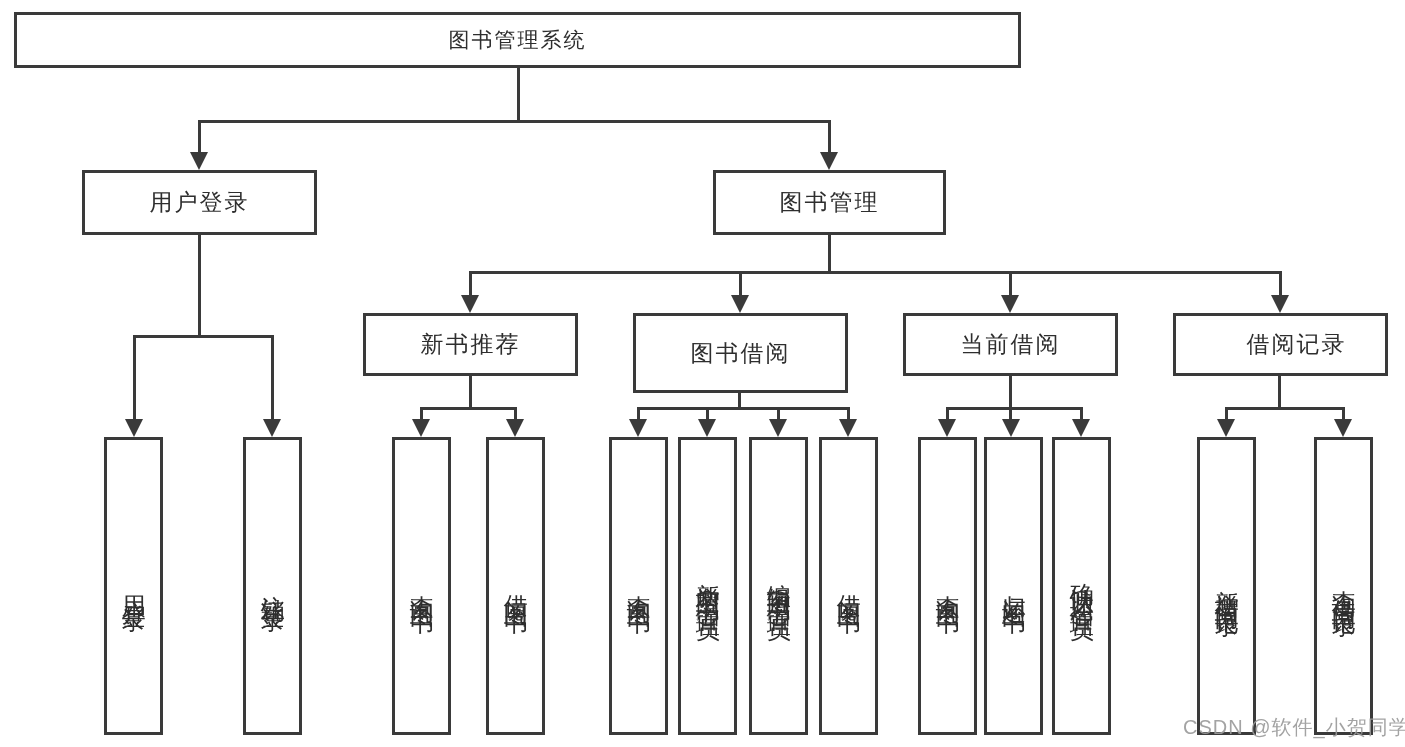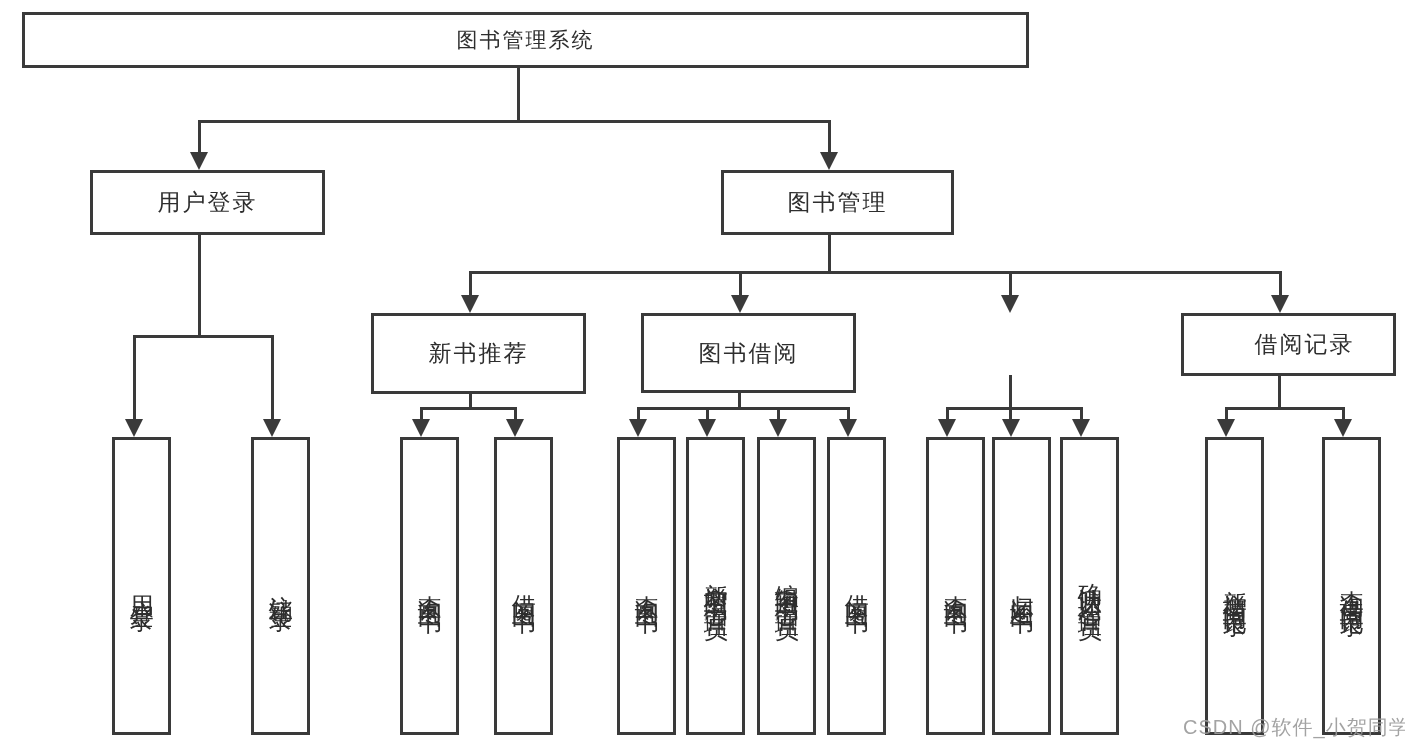--- a/index.html
+++ b/index.html
@@ -3,21 +3,21 @@
 <meta charset="utf-8">
 <style>
   html,body{margin:0;padding:0;background:#ffffff;}
   .canvas{
     position:relative;width:1405px;height:747px;background:#ffffff;overflow:hidden;
     font-family:"Liberation Sans",sans-serif;color:#2e2e2e;
   }
   .box{
     position:absolute;box-sizing:border-box;background:#ffffff;
     border:3px solid #3a3a3a;display:flex;align-items:center;justify-content:center;
-    font-size:23px;letter-spacing:2px;color:#2e2e2e;z-index:2;margin-left:8px;
+    font-size:23px;letter-spacing:2px;color:#2e2e2e;z-index:2;
   }
   .root-box{font-size:21px;}
   .leaf{width:59px;top:437px;height:298px;}
   .vtext{
     writing-mode:vertical-rl;text-orientation:mixed;
     font-size:24px;letter-spacing:5px;line-height:1.1;
   }
   .vline{position:absolute;width:3px;background:#3a3a3a;z-index:1;}
   .hline{position:absolute;height:3px;background:#3a3a3a;z-index:1;}
   .arrow{
@@ -33,22 +33,23 @@
 </head>
 <body>
 
 <div class="canvas">
 
   <div class="box root-box" style="left:14px;top:12px;width:1007px;height:56px;">图书管理系统</div>
 
   <div class="box" style="left:82px;top:170px;width:235px;height:65px;">用户登录</div>
   <div class="box" style="left:713px;top:170px;width:233px;height:65px;">图书管理</div>
 
-  <div class="box" style="left:363px;top:313px;width:215px;height:81px;">新书推荐</div>
+  <div class="box" style="left:363px;top:313px;width:215px;height:63px;">新书推荐</div>
   <div class="box" style="left:633px;top:313px;width:215px;height:80px;">图书借阅</div>
+  <div class="box" style="left:903px;top:313px;width:215px;height:63px;">当前借阅</div>
   <div class="box" style="left:1173px;top:313px;width:215px;height:63px;padding-left:32px;">借阅记录</div>
 
   <div class="box leaf" style="left:104px;">
     <span class="vtext">用户登录</span>
     </div>
   <div class="box leaf" style="left:243px;">
     <span class="vtext">注销登录</span>
     </div>
 
   <div class="box leaf" style="left:392px;">

